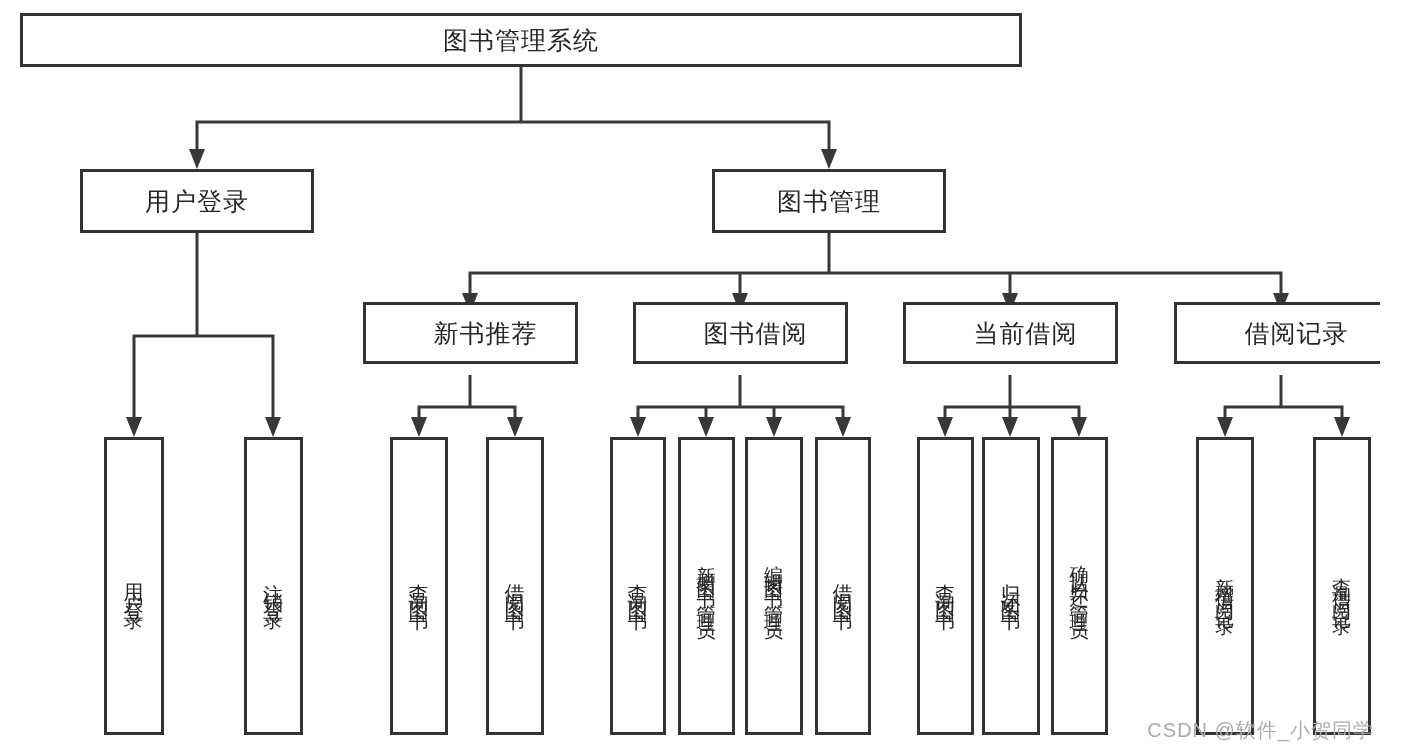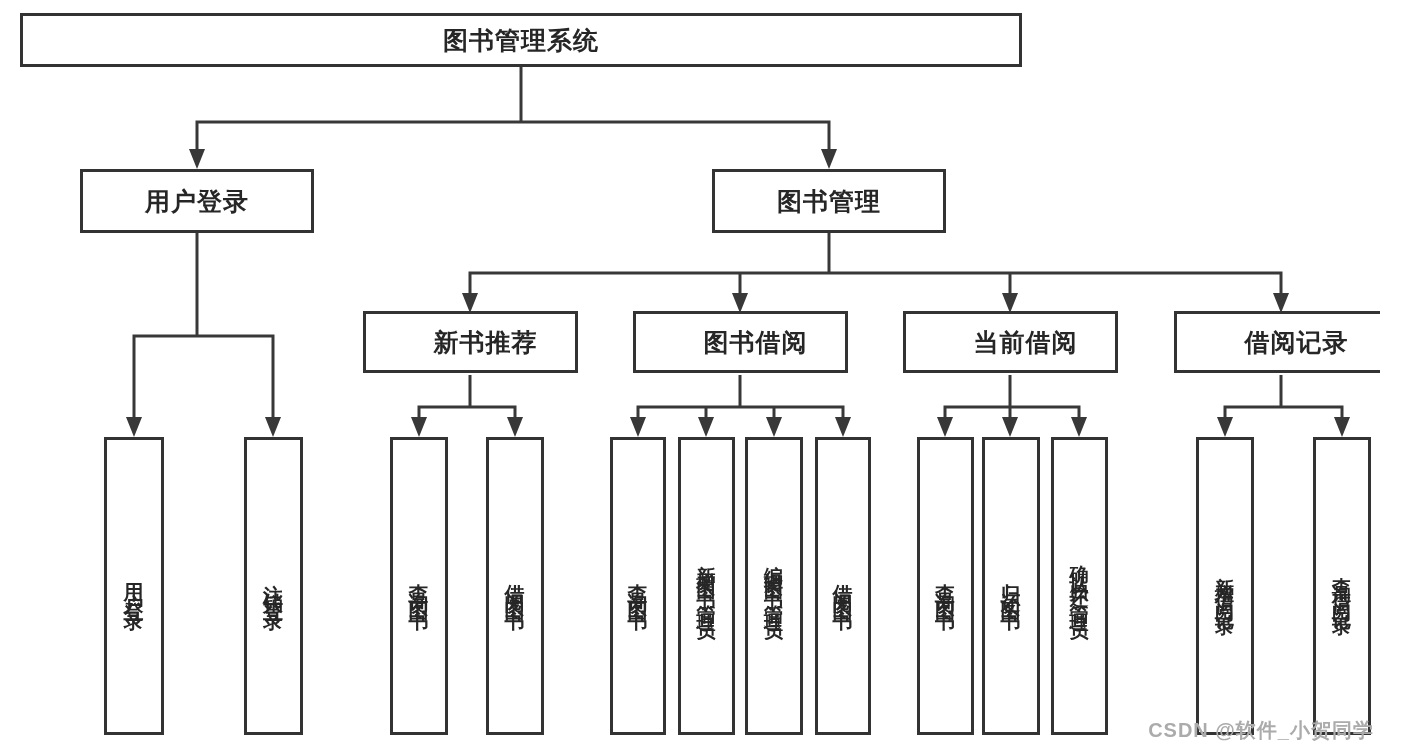--- a/index.html
+++ b/index.html
@@ -3,21 +3,20 @@
 <meta charset="utf-8">
 <style>
   html, body { margin: 0; padding: 0; background: #ffffff; }
   .canvas {
     position: relative;
     width: 1380px;
     height: 747px;
     background: #ffffff;
     font-family: "Liberation Sans", "DejaVu Sans", sans-serif;
     overflow: hidden;
-    font-weight: bold;
   }
   .wires {
     position: absolute;
     left: 0; top: 0;
     width: 1405px; height: 747px;
     pointer-events: none;
   }
   .node {
     position: absolute;
     box-sizing: border-box;
@@ -25,21 +24,21 @@
     background: #ffffff;
     display: flex;
     align-items: center;
     justify-content: center;
     color: #262626;
   }
   .h-node { font-size: 25px; letter-spacing: 1px; white-space: nowrap; }
   .root-node    { left: 20px;  top: 13px;  width: 1002px; height: 54px; }
   .n-login      { left: 80px;  top: 169px; width: 234px;  height: 64px; }
   .n-mgmt       { left: 712px; top: 169px; width: 234px;  height: 64px; }
-  .hdr          { top: 311px;  height: 62px; width: 215px; padding-left: 30px; }
+  .hdr          { top: 302px;  height: 62px; width: 215px; padding-left: 30px; }
   .hdr-1 { left: 363px; }
   .hdr-2 { left: 633px; }
   .hdr-3 { left: 903px; }
   .hdr-4 { left: 1174px; }
   .leaf { top: 437px; height: 298px; }
   .leaf .vtext {
     writing-mode: vertical-rl;
     text-orientation: mixed;
     font-size: 20px;
     letter-spacing: 9px;

